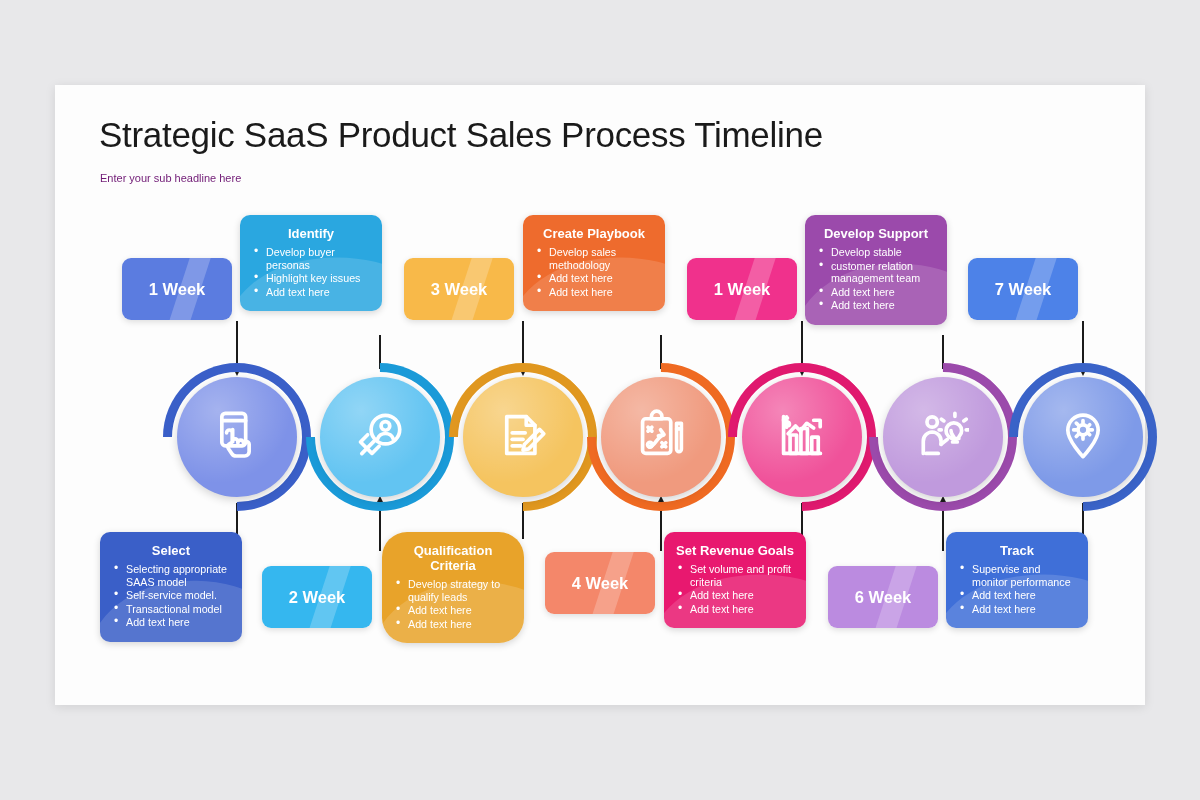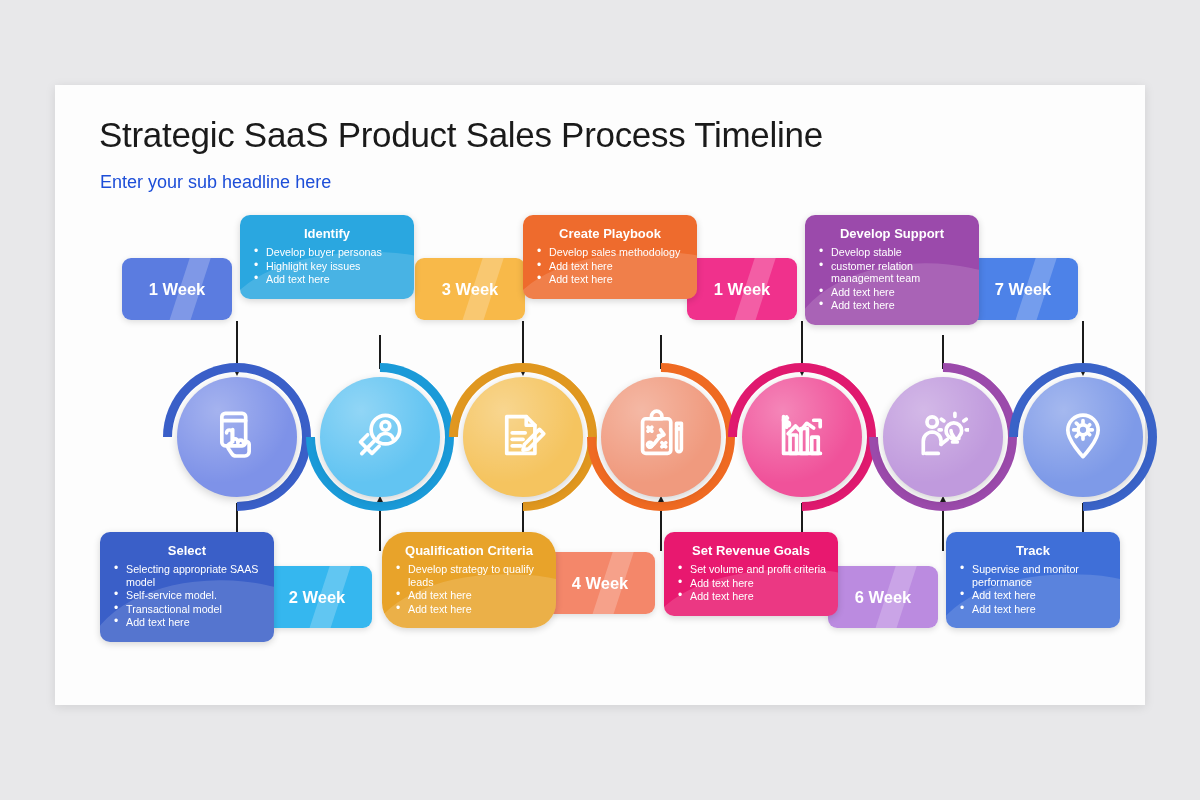--- a/index.html
+++ b/index.html
@@ -16,21 +16,21 @@
     background: #fdfdfd;
     box-shadow: 0 2px 10px rgba(0,0,0,0.10);
   }
   #page-title {
     position: absolute; left: 44px; top: 30px;
     font-size: 35px; font-weight: 400; color: #1a1a1a;
     letter-spacing: -0.3px; white-space: nowrap;
   }
   #page-subtitle {
     position: absolute; left: 45px; top: 87px;
-    font-size: 18px; color: #1d4ed8;
+    font-size: 11px; color: #701a75;
   }
 
   
   #stage { position: absolute; left: 0; top: 0; width: 1090px; height: 620px; }
 
   
   .node { position: absolute; width: 120px; height: 120px; }
   .ring {
     position: absolute; left: -14px; top: -14px;
     width: 148px; height: 148px; border-radius: 50%;
@@ -69,21 +69,21 @@
   .badge::before {
     content: ""; position: absolute; top: -20%; left: 52%;
     width: 20px; height: 150%;
     background: rgba(255,255,255,0.22);
     transform: rotate(18deg);
   }
   .badge span { position: relative; z-index: 2; }
 
   
   .card {
-    position: absolute; width: 174px;
+    position: absolute; width: 142px;
     border-radius: 10px; background: var(--g);
     color: #fff; padding: 11px 11px 12px 11px;
     box-shadow: 0 2px 7px rgba(0,0,0,0.16);
     overflow: hidden;
   }
   .card::before {
     content: ""; position: absolute; left: -10%; bottom: -40%;
     width: 140%; height: 95%;
     background: rgba(255,255,255,0.14);
     border-radius: 48% 52% 0 0 / 70% 60% 0 0;
@@ -212,21 +212,21 @@
     <path d="M12 5.3v1.3M12 12.6v1.3M8.9 6.5l.9.9M14.2 11l.9.9M7.7 9.6H9M15 9.6h1.3M8.9 12.7l.9-.9M14.2 8.2l.9-.9" fill="none" stroke="#fff" stroke-width="1.7" stroke-linecap="round" stroke-linejoin="round"></path>
             </svg></span>
         </div>
       </div>
       <div class="badge" style="left: 67px; top: 173px; --g: linear-gradient(135deg,#5b7ce0 0%, #5b7ce0 100%);">
         <span>1 Week</span>
       </div>
       <div class="badge" style="left: 207px; top: 481px; --g: linear-gradient(135deg,#35b7ef 0%, #35b7ef 100%);">
         <span>2 Week</span>
       </div>
-      <div class="badge" style="left: 349px; top: 173px; margin-left: 11px; --g: linear-gradient(135deg,#f8b949 0%, #f8b949 100%);">
+      <div class="badge" style="left: 349px; top: 173px; --g: linear-gradient(135deg,#f8b949 0%, #f8b949 100%);">
         <span>3 Week</span>
       </div>
       <div class="badge" style="left: 490px; top: 467px; --g: linear-gradient(135deg,#f4876a 0%, #f4876a 100%);">
         <span>4 Week</span>
       </div>
       <div class="badge" style="left: 632px; top: 173px; --g: linear-gradient(135deg,#f0318c 0%, #f0318c 100%);">
         <span>1 Week</span>
       </div>
       <div class="badge" style="left: 773px; top: 481px; --g: linear-gradient(135deg,#bb8be0 0%, #bb8be0 100%);">
         <span>6 Week</span>

